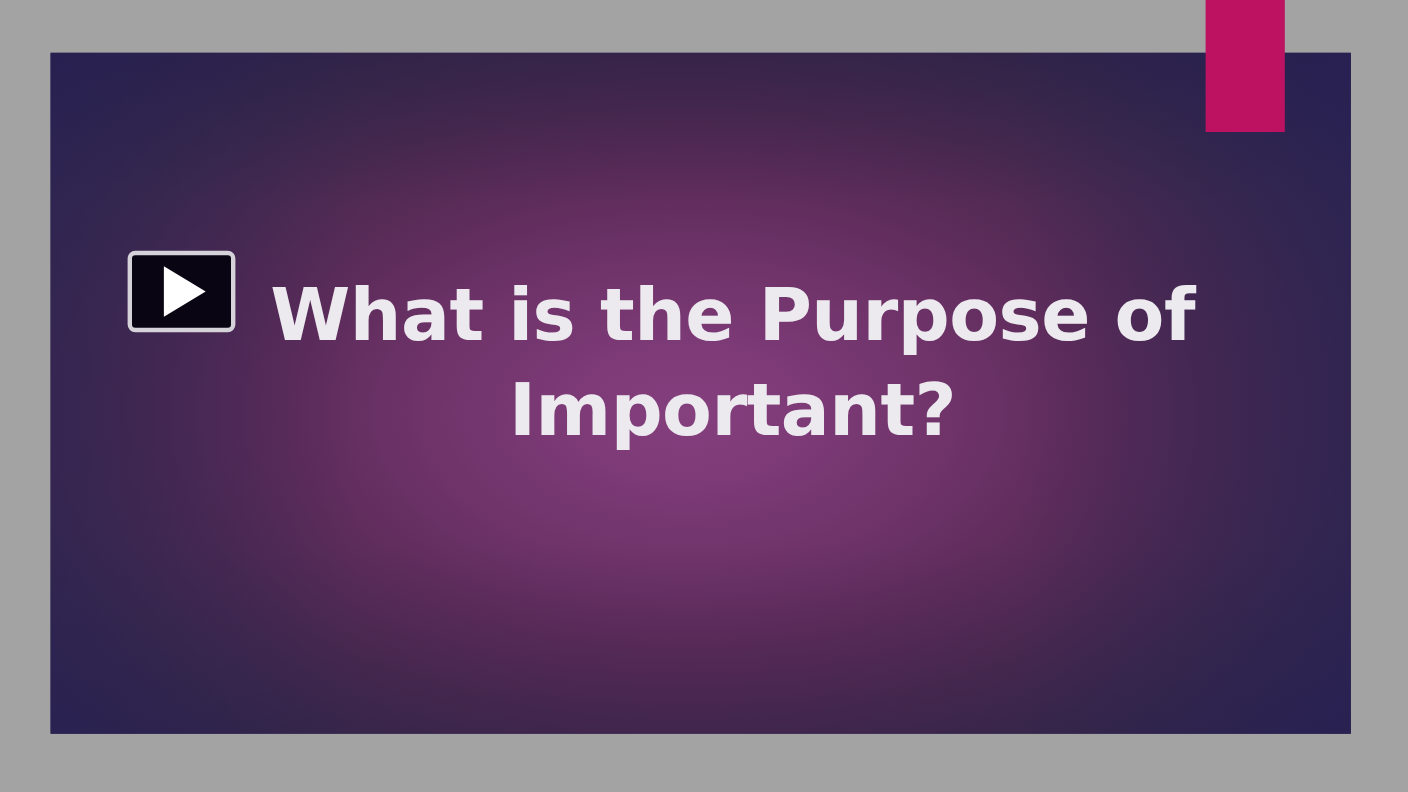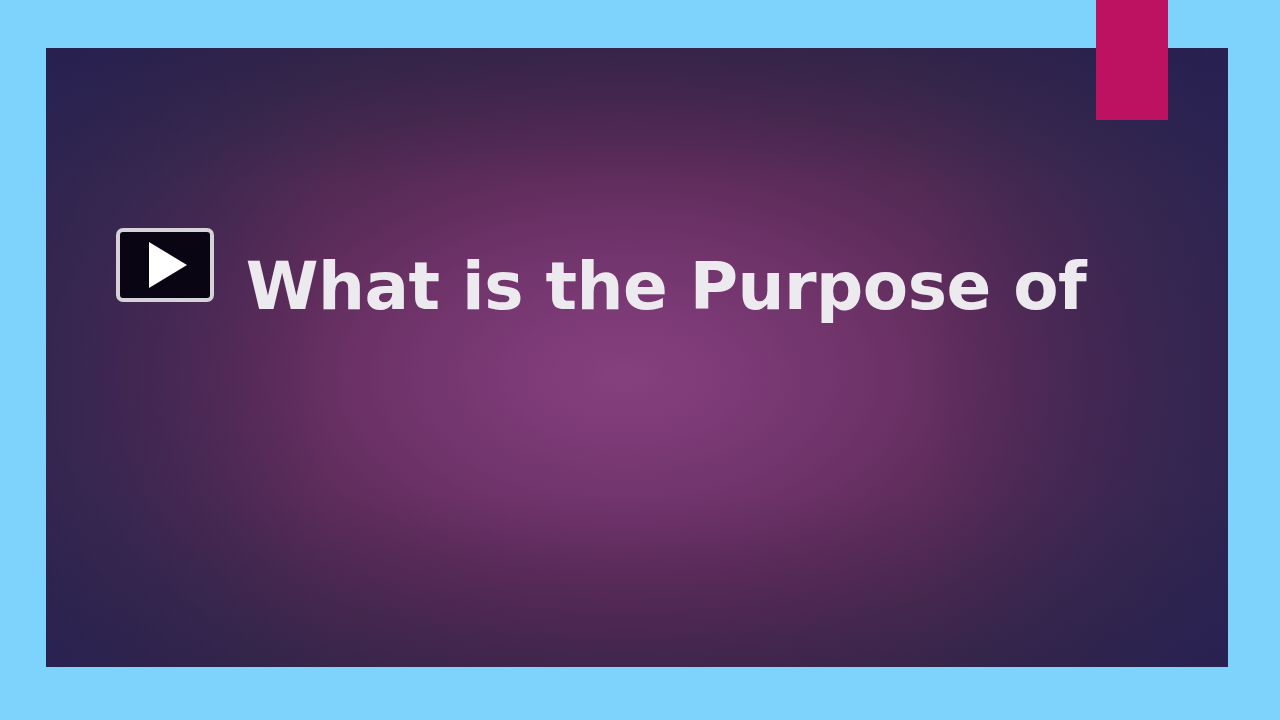--- a/index.html
+++ b/index.html
@@ -12,21 +12,21 @@
     width: 1280px;
     height: 720px;
     overflow: hidden;
     font-family: "DejaVu Sans", "Liberation Sans", sans-serif;
   }
 
   #stage {
     position: relative;
     width: 1280px;
     height: 720px;
-    background: #7dd3fc;
+    background: #a3a3a3;
   }
 
   
   #slide {
     position: absolute;
     left: 46px;
     top: 48px;
     width: 1182px;
     height: 619px;
     overflow: hidden;
@@ -132,19 +132,20 @@
 
     <div id="slide-shade"></div>
     <div id="slide-corners"></div>
 
     <div id="play-button">
       <span class="tri"></span>
     </div>
 
     <div id="title-block">
       <span class="line">What is the Purpose of</span>
+      <span class="line">Important?</span>
     </div>
 
   </div>
 
   <div id="accent-bar"></div>
 
 </div>
 
 </body></html>

